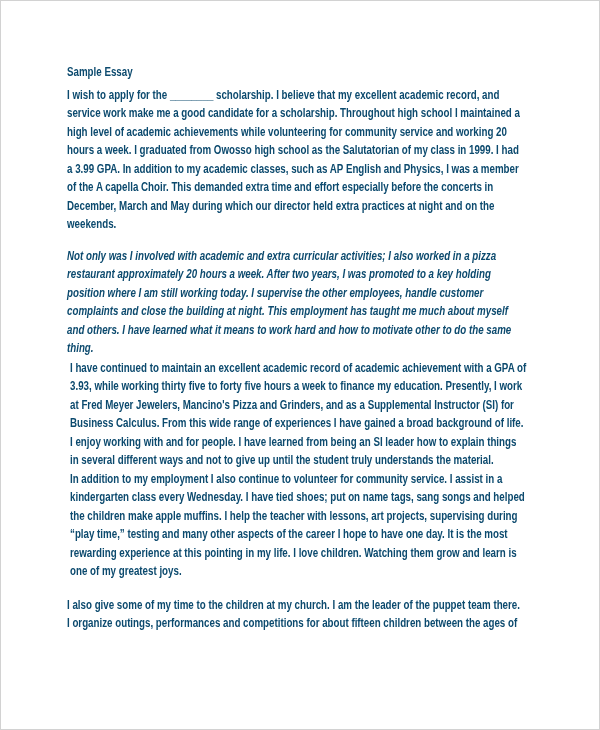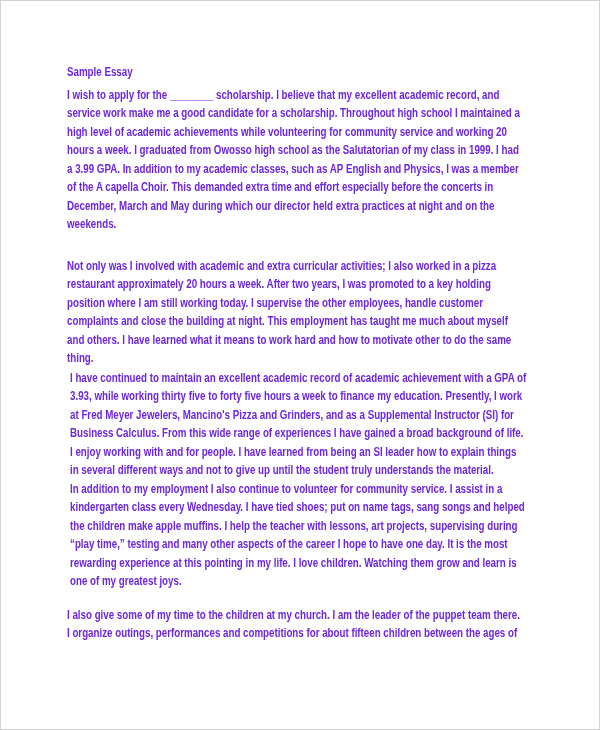--- a/index.html
+++ b/index.html
@@ -10,36 +10,36 @@
   .page {
     position: relative;
     width: 600px;
     height: 730px;
     box-sizing: border-box;
     border: 1px solid #d2d2d2;
     background: #ffffff;
     overflow: hidden;
     font-family: "Liberation Sans", sans-serif;
     font-weight: bold;
-    color: #6d28d9;
+    color: #0c4a6e;
   }
   .content {
     padding: 62px 0 0 66px;
   }
   .line {
     height: 18.5px;
     line-height: 18.5px;
     font-size: 12.5px;
     white-space: pre;
     transform: scaleX(0.78);
     transform-origin: 0 50%;
   }
   .title-line .line { font-size: 12.5px; }
   .para:nth-child(1) { margin-top: 4px; }
-  .para:nth-child(2) { margin-top: 23px; }
+  .para:nth-child(2) { margin-top: 13px; font-style: italic; }
   .para:nth-child(3) { margin-top: 1px; padding-left: 3px; }
   .para:nth-child(4) { margin-top: 15px; text-align: right; }
   .para:nth-child(5) { margin-top: 6px; }
 </style>
 </head>
 <body>
 
 <div class="page">
   <div class="content">
     <div class="title-line">

